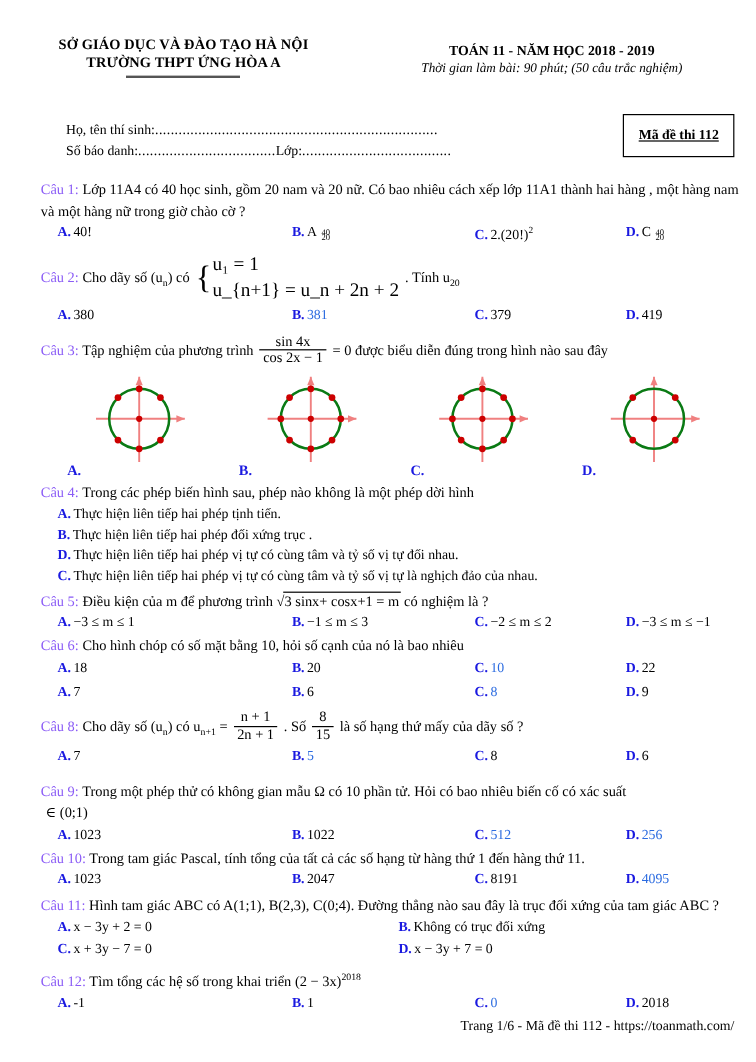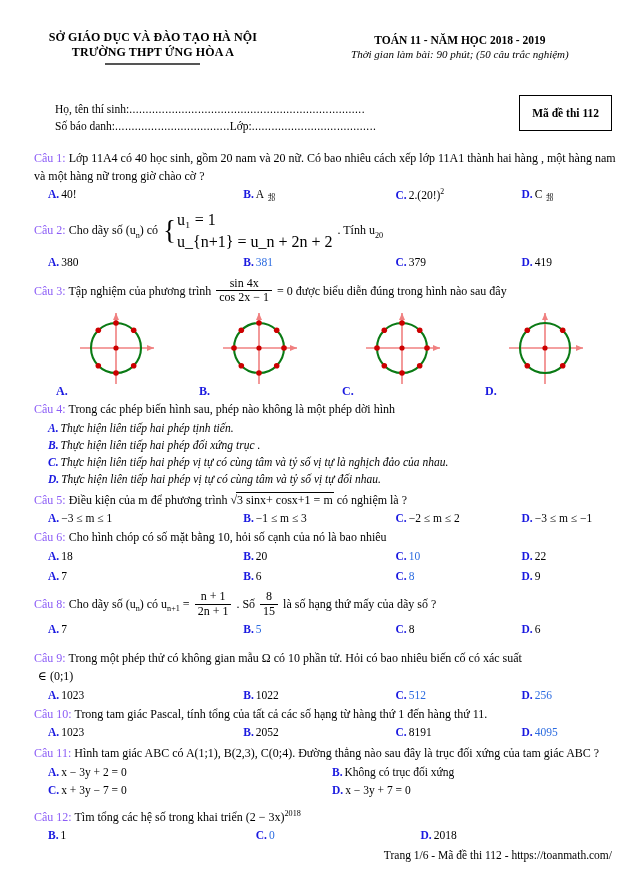--- a/index.html
+++ b/index.html
@@ -21,21 +21,21 @@
     width: 630px;
     height: 885px;
     padding: 0;
     box-sizing: border-box;
   }
 
   
   .header {
     display: flex;
     flex-direction: row;
-    align-items: center;
+    align-items: flex-end;
     padding: 30px 18px 0 18px;
     box-sizing: border-box;
     gap: 20px;
   }
   .header-left {
     width: 47%;
     text-align: center;
     line-height: 1.25;
   }
   .header-right {
@@ -88,20 +88,21 @@
     display: flex;
     justify-content: flex-end;
   }
   .code-box {
     border: 1.6px solid #000;
     padding: 11px 12px;
     font-weight: bold;
     font-size: 11.5px;
     text-align: center;
     white-space: nowrap;
+    text-decoration: underline;
   }
 
   
   .questions {
     padding: 0 14px 0 34px;
     margin-top: 16px;
     box-sizing: border-box;
   }
   .q {
     margin-bottom: 2px;
@@ -139,21 +140,21 @@
     flex-wrap: wrap;
     padding-left: 14px;
     line-height: 1.6;
   }
   .opts-2col > div { width: 50%; box-sizing: border-box; }
 
   .opts-vert {
     padding-left: 14px;
     line-height: 1.5;
   }
-  .opts-vert > div { margin-bottom: 0px; font-style: italic; }
+  .opts-vert > div { margin-bottom: 0px; }
 
   
   .frac {
     display: inline-block;
     vertical-align: middle;
     text-align: center;
     line-height: 1.15;
     margin: 0 2px;
     position: relative;
     top: -1px;
@@ -417,24 +418,24 @@
         <span>Trong các phép biến hình sau, phép nào không là một phép dời hình</span>
       </div>
       <div class="opts-vert">
         <div>
           <span class="opt-label">A.</span><span>Thực hiện liên tiếp hai phép tịnh tiến.</span>
         </div>
         <div>
           <span class="opt-label">B.</span><span>Thực hiện liên tiếp hai phép đối xứng trục .</span>
         </div>
         <div>
+          <span class="opt-label">D.</span><span>Thực hiện liên tiếp hai phép vị tự có cùng tâm và tỷ số vị tự đối nhau.</span>
+        </div>
+        <div>
           <span class="opt-label">C.</span><span>Thực hiện liên tiếp hai phép vị tự có cùng tâm và tỷ số vị tự là nghịch đảo của nhau.</span>
-        </div>
-        <div>
-          <span class="opt-label">D.</span><span>Thực hiện liên tiếp hai phép vị tự có cùng tâm và tỷ số vị tự đối nhau.</span>
         </div>
       </div>
     </div>
 
     <div class="q" style="margin-top:3px;">
       <div class="q-stem">
         <span class="q-label">Câu 5:</span>
         <span>Điều kiện của m để phương trình</span>
         <span>√</span><span class="sqrt">3 sinx+ cosx+1 = m</span>
         <span>có nghiệm là ?</span>
@@ -550,21 +551,21 @@
     <div class="q">
       <div class="q-stem">
         <span class="q-label">Câu 10:</span>
         <span>Trong tam giác Pascal, tính tổng của tất cả các số hạng từ hàng thứ 1 đến hàng thứ 11.</span>
       </div>
       <div class="opts-4">
         <div>
           <span class="opt-label">A.</span><span>1023</span>
         </div>
         <div>
-          <span class="opt-label">B.</span><span>2052</span>
+          <span class="opt-label">B.</span><span>2047</span>
         </div>
         <div>
           <span class="opt-label">C.</span><span>8191</span>
         </div>
         <div>
           <span class="opt-label">D.</span><span class="correct">4095</span>
         </div>
       </div>
     </div>
 
@@ -589,20 +590,23 @@
       </div>
     </div>
 
     <div class="q" style="margin-top:8px;">
       <div class="q-stem">
         <span class="q-label">Câu 12:</span>
         <span>Tìm tổng các hệ số trong khai triển (2 − 3x)</span><sup>2018</sup>
       </div>
       <div class="opts-4">
         <div>
+          <span class="opt-label">A.</span><span>-1</span>
+        </div>
+        <div>
           <span class="opt-label">B.</span><span>1</span>
         </div>
         <div>
           <span class="opt-label">C.</span><span class="correct">0</span>
         </div>
         <div>
           <span class="opt-label">D.</span><span>2018</span>
         </div>
       </div>
     </div>

